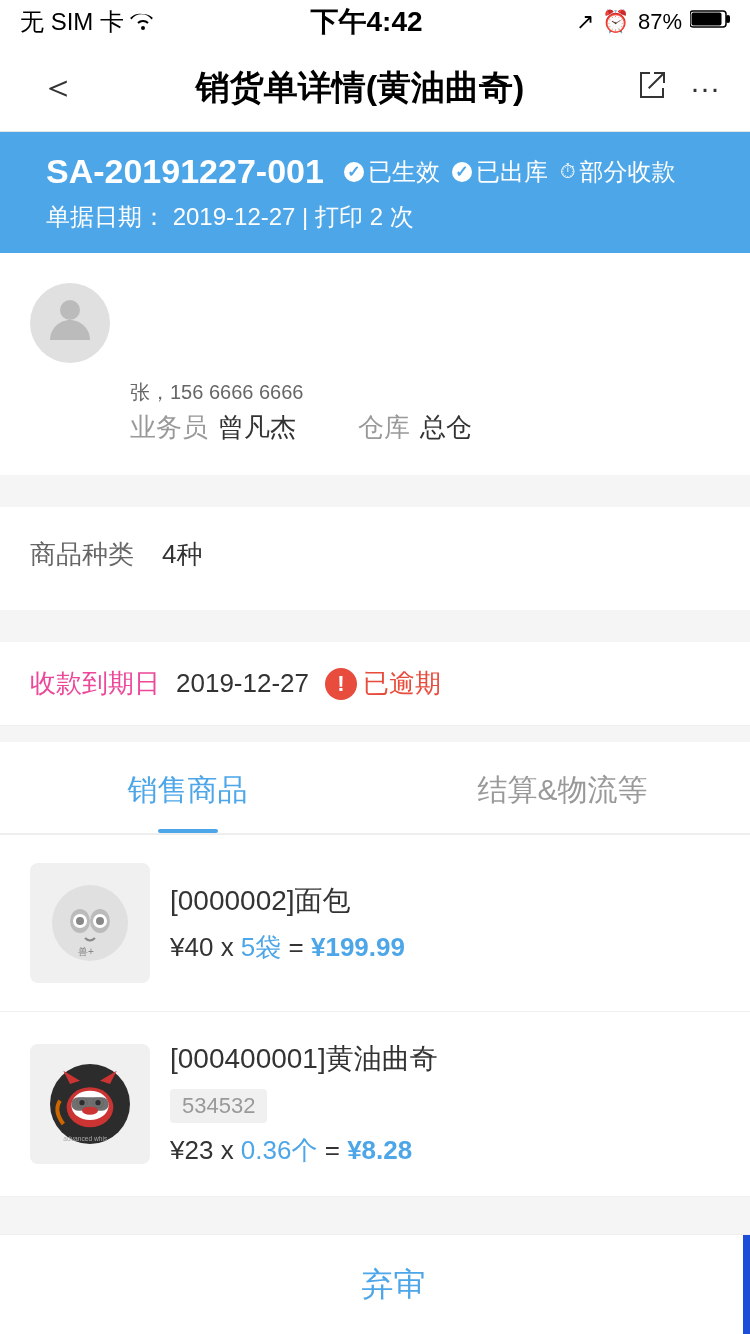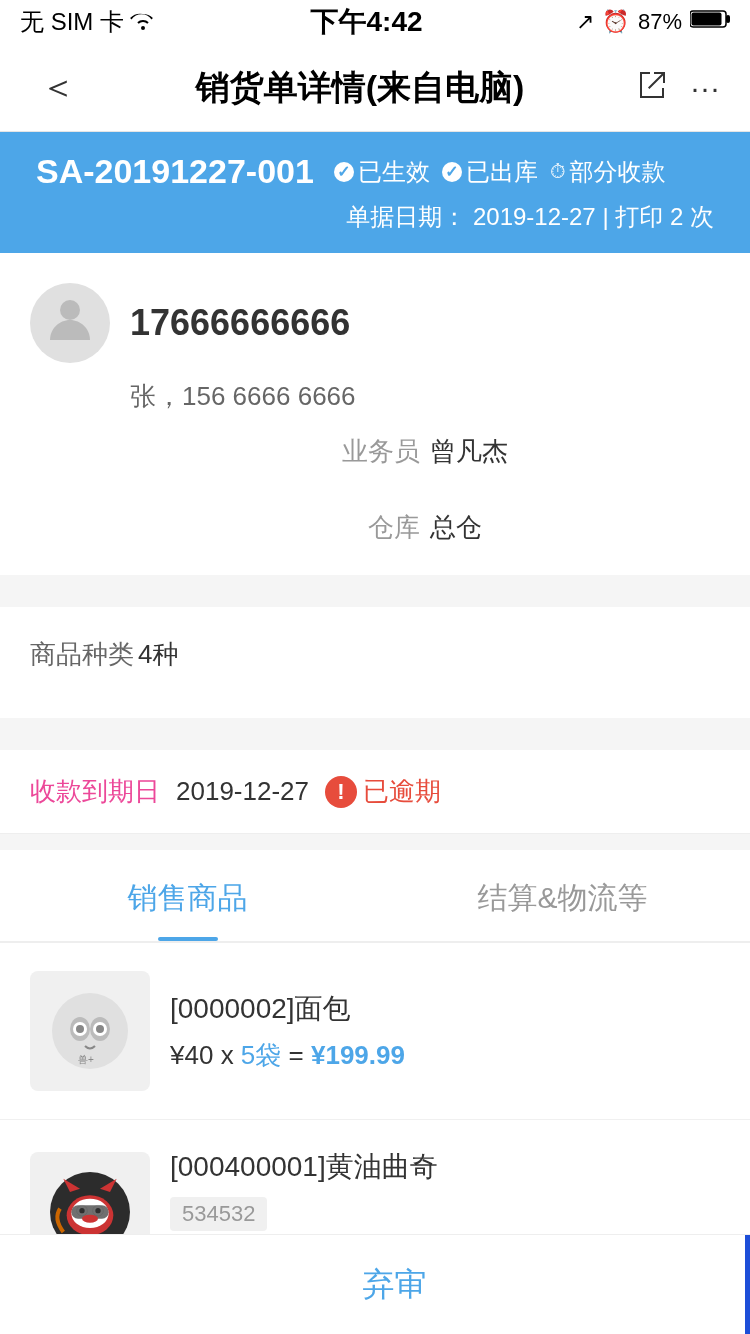--- a/index.html
+++ b/index.html
@@ -52,22 +52,21 @@
     .nav-actions { display: flex; align-items: center; gap: 20px; }
     .nav-action-btn {
       font-size: 30px;
       color: #333;
       cursor: pointer;
     }
 
     
     .header-banner {
       background: #4da6e8;
-      padding: 20px 36px;
-      text-align: right;
+      padding: 20px 46px;
     }
     .banner-top {
       display: flex;
       align-items: center;
       gap: 20px;
       margin-bottom: 10px;
     }
     .order-id {
       font-size: 34px;
       font-weight: bold;
@@ -131,50 +130,49 @@
     .avatar-icon {
       font-size: 48px;
       color: #999;
     }
     .customer-name {
       font-size: 36px;
       font-weight: 600;
       color: #333;
     }
     .customer-sub {
-      font-size: 26px;
+      font-size: 20px;
       color: #666;
-      margin-bottom: 20px;
+      margin-bottom: 4px;
       padding-left: 100px;
     }
     .customer-info-row {
       display: flex;
       align-items: center;
       padding-left: 100px;
-      gap: 41px;
-      flex-direction: column;
+      gap: 62px;
     }
     .info-item { display: flex; align-items: center; gap: 10px; }
     .info-label { font-size: 26px; color: #999; }
     .info-value { font-size: 26px; color: #333; }
 
     
     .summary-section {
       background: #fff;
       padding: 30px;
       margin-bottom: 16px;
     }
     .summary-row {
       display: flex;
       align-items: flex-start;
       justify-content: space-between;
     }
     .summary-left { }
     .summary-right { text-align: right; }
-    .summary-item { display: flex; align-items: flex-end; gap: 4px; margin-bottom: 16px; }
+    .summary-item { display: flex; align-items: flex-end; gap: 28px; margin-bottom: 8px; }
     .summary-key { font-size: 26px; color: #666; }
     .summary-value-count { font-size: 26px; color: #333; }
     .amount-row { display: flex; align-items: center; justify-content: flex-end; gap: 20px; margin-bottom: 8px; }
     .amount-label { font-size: 26px; color: #666; }
     .amount-value { font-size: 28px; color: #4da6e8; min-width: 120px; text-align: right; }
 
     
     .due-section {
       background: #fff;
       padding: 24px 30px;
@@ -288,21 +286,21 @@
       border-top: 1px solid #eee;
     }
     .bottom-btn {
       flex: 1;
       display: flex;
       align-items: center;
       justify-content: center;
       font-size: 32px;
       cursor: pointer;
     }
-    .bottom-btn.cancel { color: #4da6e8; border-right: 5px solid #1d4ed8; margin-left: 44px; }
+    .bottom-btn.cancel { color: #4da6e8; border-right: 7px solid #1d4ed8; margin-left: 44px; }
     .bottom-btn.confirm { color: #4da6e8; }
 
     
     .section-divider {
       height: 16px;
       background: #f5f5f5;
     }
   </style>
 </head>
 <body>
@@ -326,21 +324,21 @@
         <rect x="0" y="2" width="36" height="16" rx="3" fill="none" stroke="#000" stroke-width="1.5"></rect>
         <rect x="36" y="6" width="4" height="8" rx="2" fill="#000"></rect>
         <rect x="1.5" y="3.5" width="30" height="13" rx="2" fill="#000"></rect>
       </svg>
     </span>
   </div>
 </div>
 
 <div class="nav-bar">
   <span class="nav-back">＜</span>
-  <span class="nav-title">销货单详情(来自电脑)</span>
+  <span class="nav-title">销货单详情(黄油曲奇)</span>
   <div class="nav-actions">
     <span class="nav-action-btn">
       <svg width="36" height="36" viewBox="0 0 36 36">
           <path d="M28 22v8H8V8h8V6H6v26h24V22h-2zM20 6v2h7.6L14 21.6l1.4 1.4L29 9.4V17h2V6H20z" fill="#333"></path>
         </svg>
     </span>
     <span class="nav-action-btn">···</span>
   </div>
 </div>
 
@@ -374,21 +372,20 @@
 <div class="customer-section">
   <div class="customer-row">
     <div class="avatar">
       <span class="avatar-icon">
         <svg width="56" height="56" viewBox="0 0 56 56">
             <circle cx="28" cy="20" r="10" fill="#bbb"></circle>
             <path d="M8 50c0-11 9-20 20-20s20 9 20 20" fill="#bbb"></path>
           </svg>
       </span>
     </div>
-    <span class="customer-name">17666666666</span>
   </div>
   <div class="customer-sub">张，156 6666 6666</div>
   <div class="customer-info-row">
     <div class="info-item">
       <span class="info-label">业务员</span>
       <span class="info-value">曾凡杰</span>
     </div>
     <div class="info-item">
       <span class="info-label">仓库</span>
       <span class="info-value">总仓</span>

